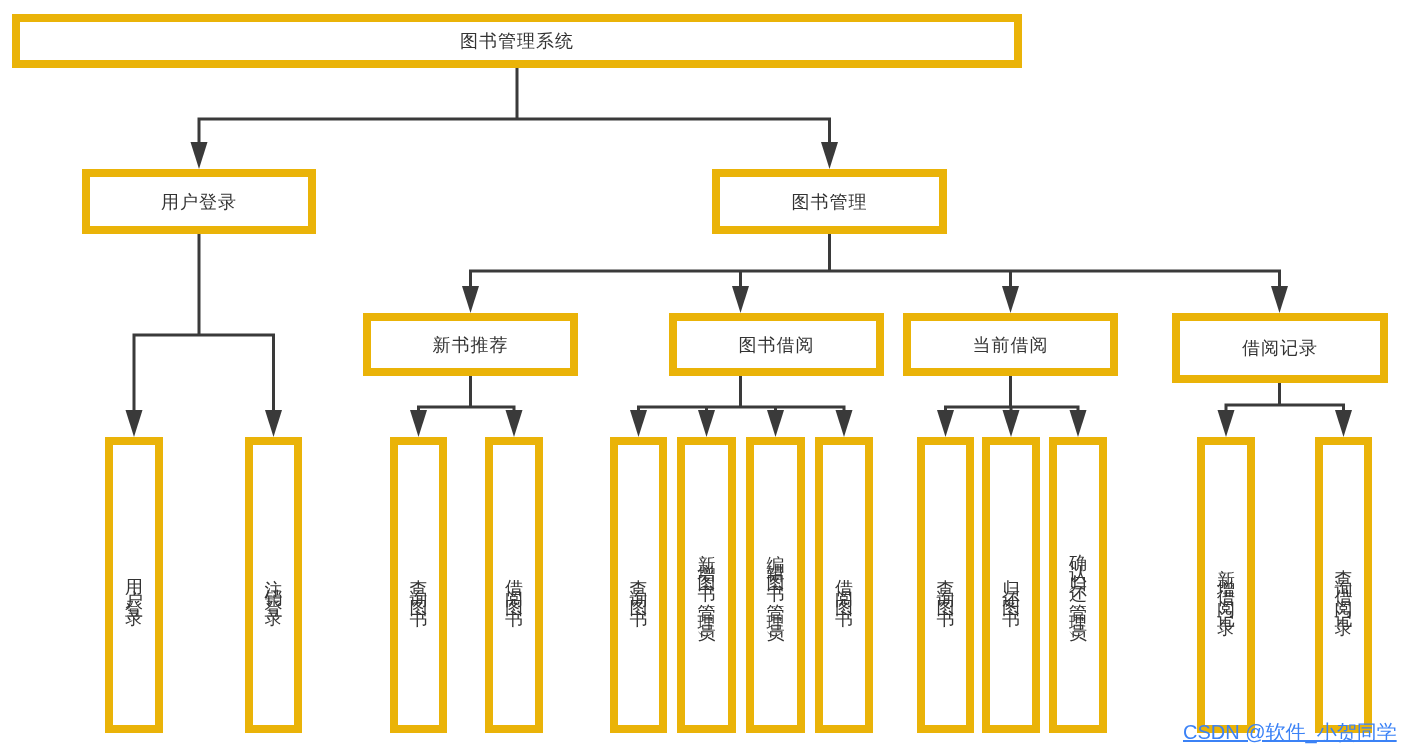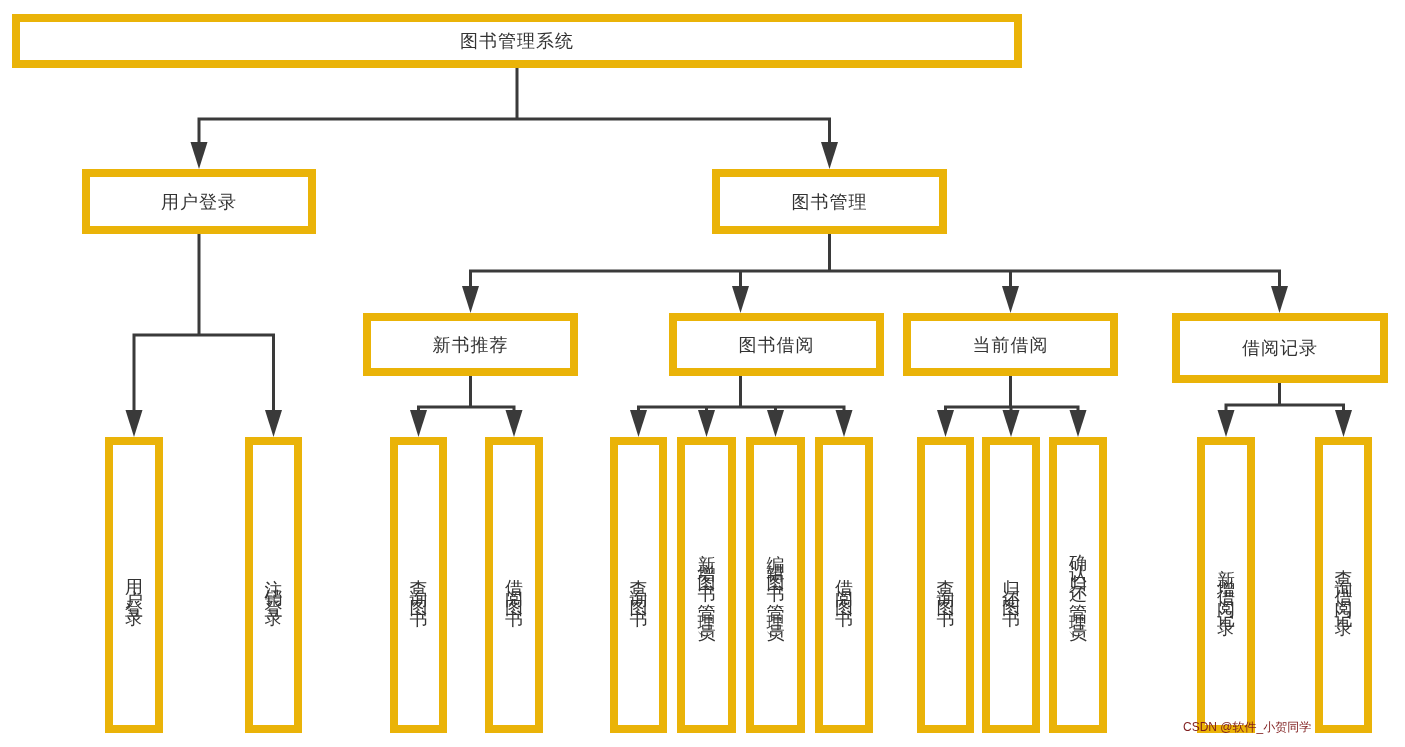--- a/index.html
+++ b/index.html
@@ -39,24 +39,25 @@
     text-orientation: mixed;
     letter-spacing: 10px;
     line-height: 1;
     font-size: 18px;
     color: #333333;
   }
   #watermark {
     position: absolute;
     left: 1183px;
     top: 719px;
-    font-size: 12px;
-    color: #7f1d1d;
+    font-size: 20px;
+    color: #3b82f6;
     white-space: nowrap;
     z-index: 10;
+    text-decoration: underline;
   }
 </style>
 </head>
 <body>
 
 <div id="canvas">
 
   <svg id="connectors" width="1405" height="747" viewBox="0 0 1405 747">
     <path fill="none" stroke="#3a3a3a" stroke-width="3" stroke-linecap="square" d="M517 68 V119 M199 119 H829.5 M199 119 V149 M829.5 119 V149
          M199 234 V335 M134 335 H273.5 M134 335 V417 M273.5 335 V417

